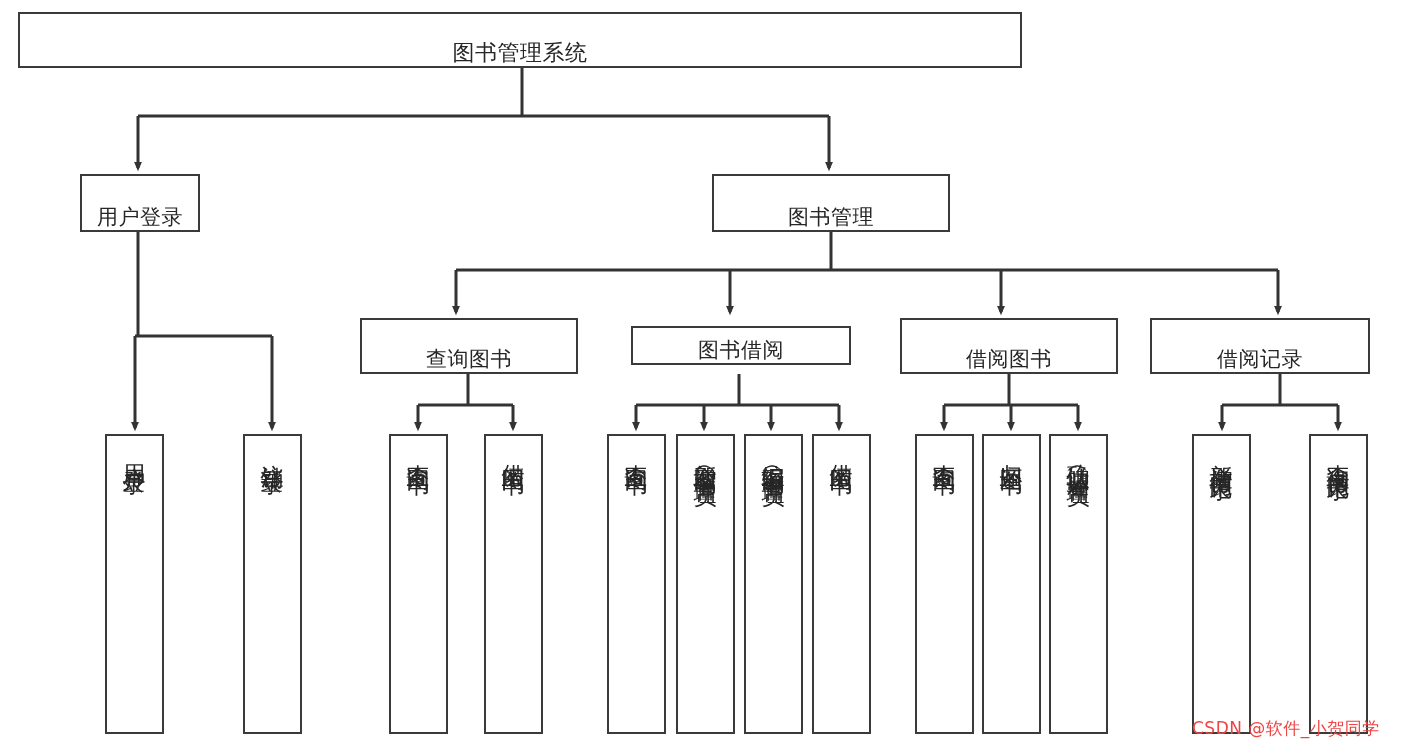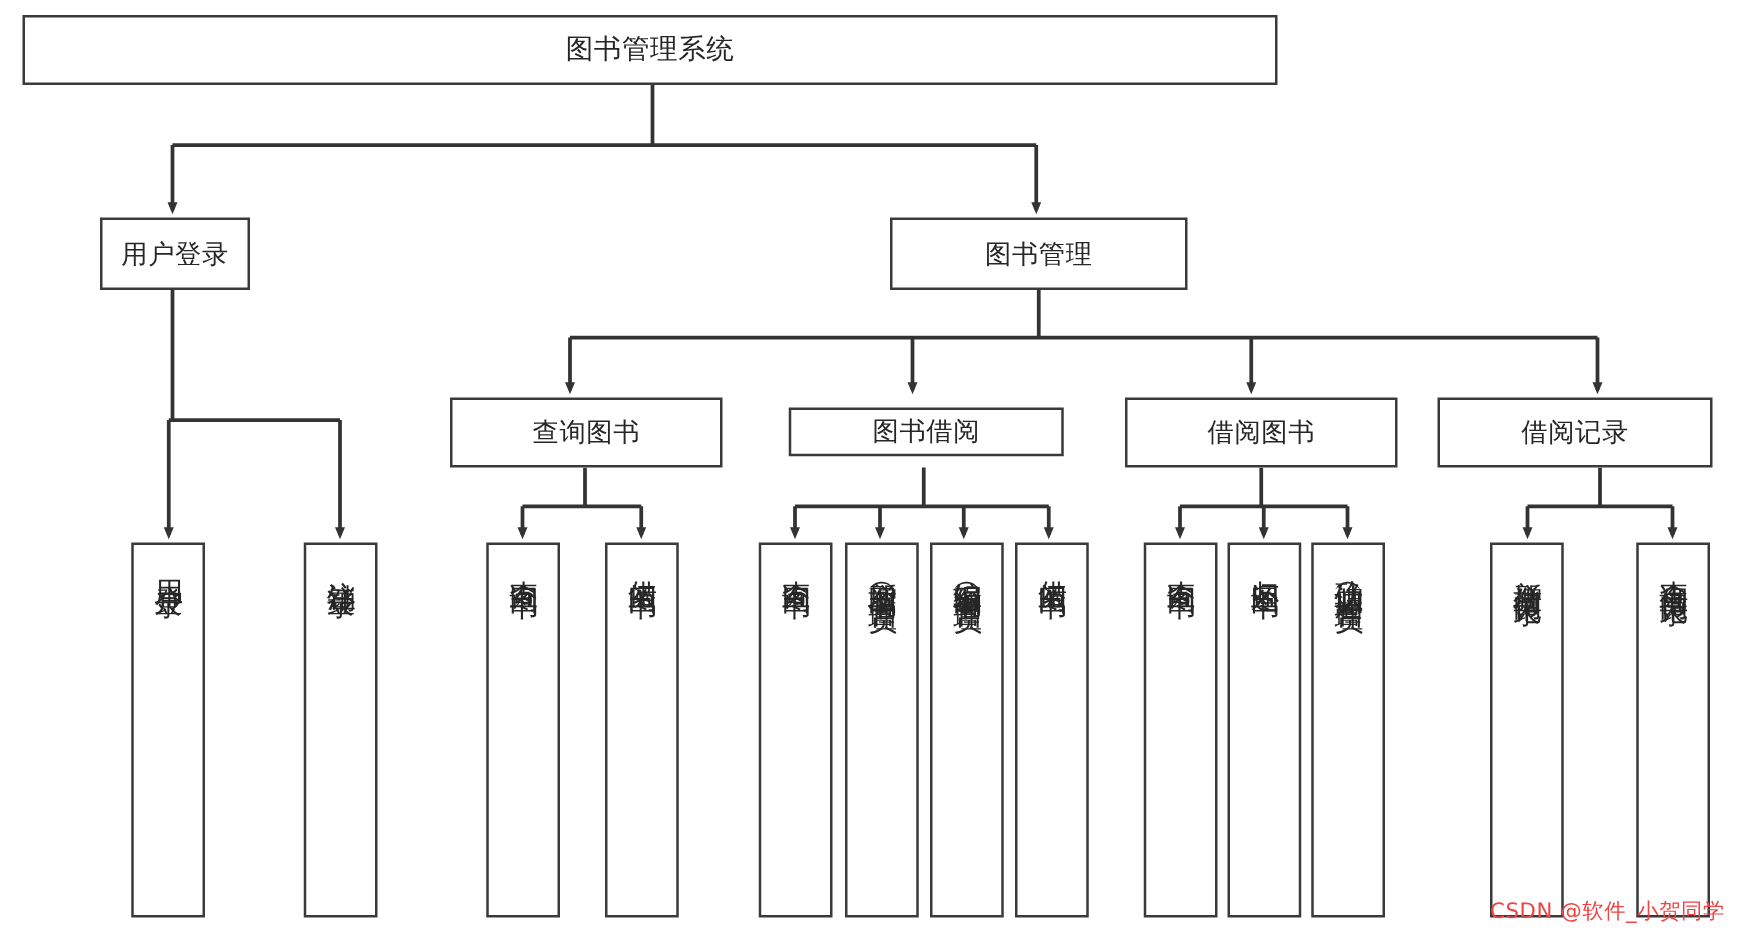--- a/index.html
+++ b/index.html
@@ -24,21 +24,21 @@
     width: 1405px;
     height: 747px;
     pointer-events: none;
   }
   .node {
     position: absolute;
     box-sizing: border-box;
     background: #ffffff;
     border: 2px solid #3a3a3a;
     display: flex;
-    align-items: center;
+    align-items: flex-end;
     justify-content: center;
     color: #222222;
   }
   .node-label {
     display: block;
     text-align: center;
     line-height: 1.18;
     color: #262626;
   }
   

